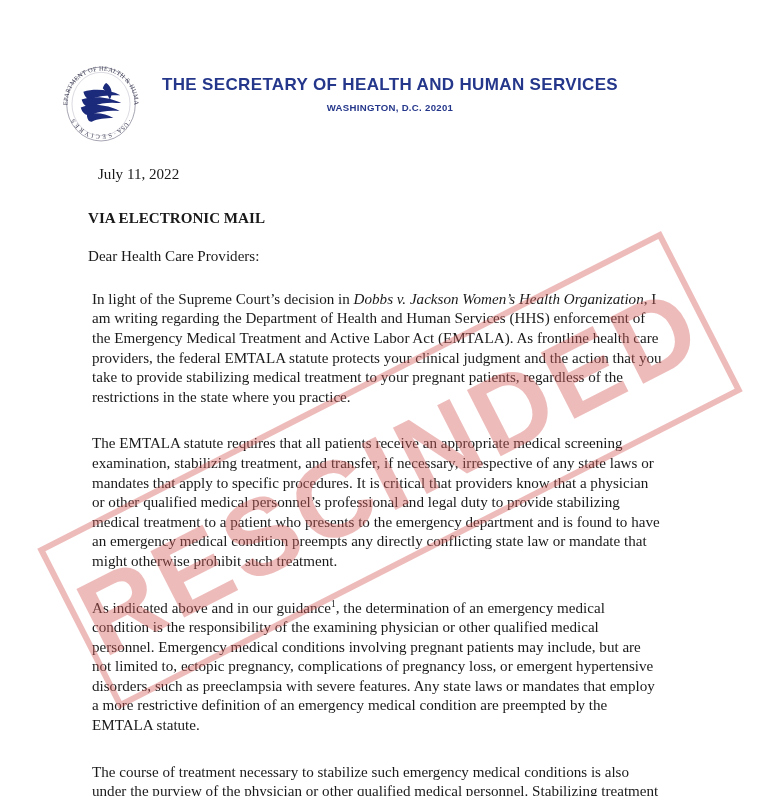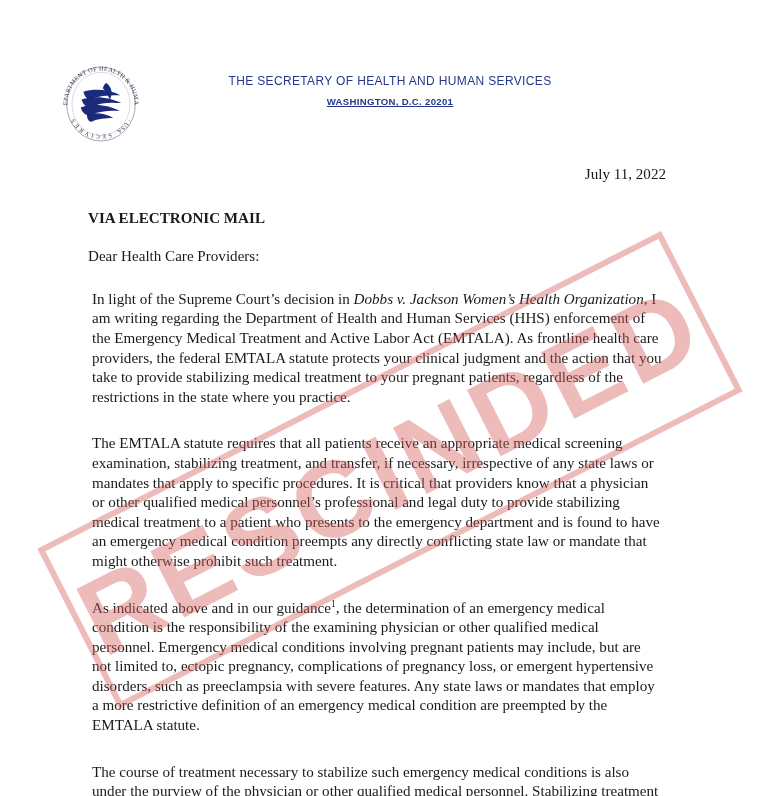--- a/index.html
+++ b/index.html
@@ -42,46 +42,45 @@
   .header-text {
     position: absolute;
     left: 150px;
     top: 74px;
     width: 480px;
     text-align: center;
     font-family: "Liberation Sans", "DejaVu Sans", sans-serif;
     color: #25378b;
   }
   .header-title {
-    font-size: 12px;
-    font-weight: normal;
+    font-size: 17px;
+    font-weight: bold;
     letter-spacing: 0.35px;
     line-height: 1.25;
   }
   .header-sub {
     margin-top: 7px;
     font-size: 9.6px;
     font-weight: bold;
     letter-spacing: 0.3px;
-    text-decoration: underline;
   }
 
   
   .body-block {
     position: absolute;
     left: 88px;
     top: 165px;
     width: 578px;
     font-size: 15.1px;
     line-height: 19.6px;
     text-align: left;
   }
 
   .date-line {
-    text-align: right;
+    text-align: left;
     margin: 0 0 0 0;
     padding-left: 10px;
   }
 
   .spacer-sm { height: 24px; }
   .spacer-md { height: 19px; }
 
   .via-line { margin: 0; font-weight: bold; }
   .salutation { margin: 0; }
 

